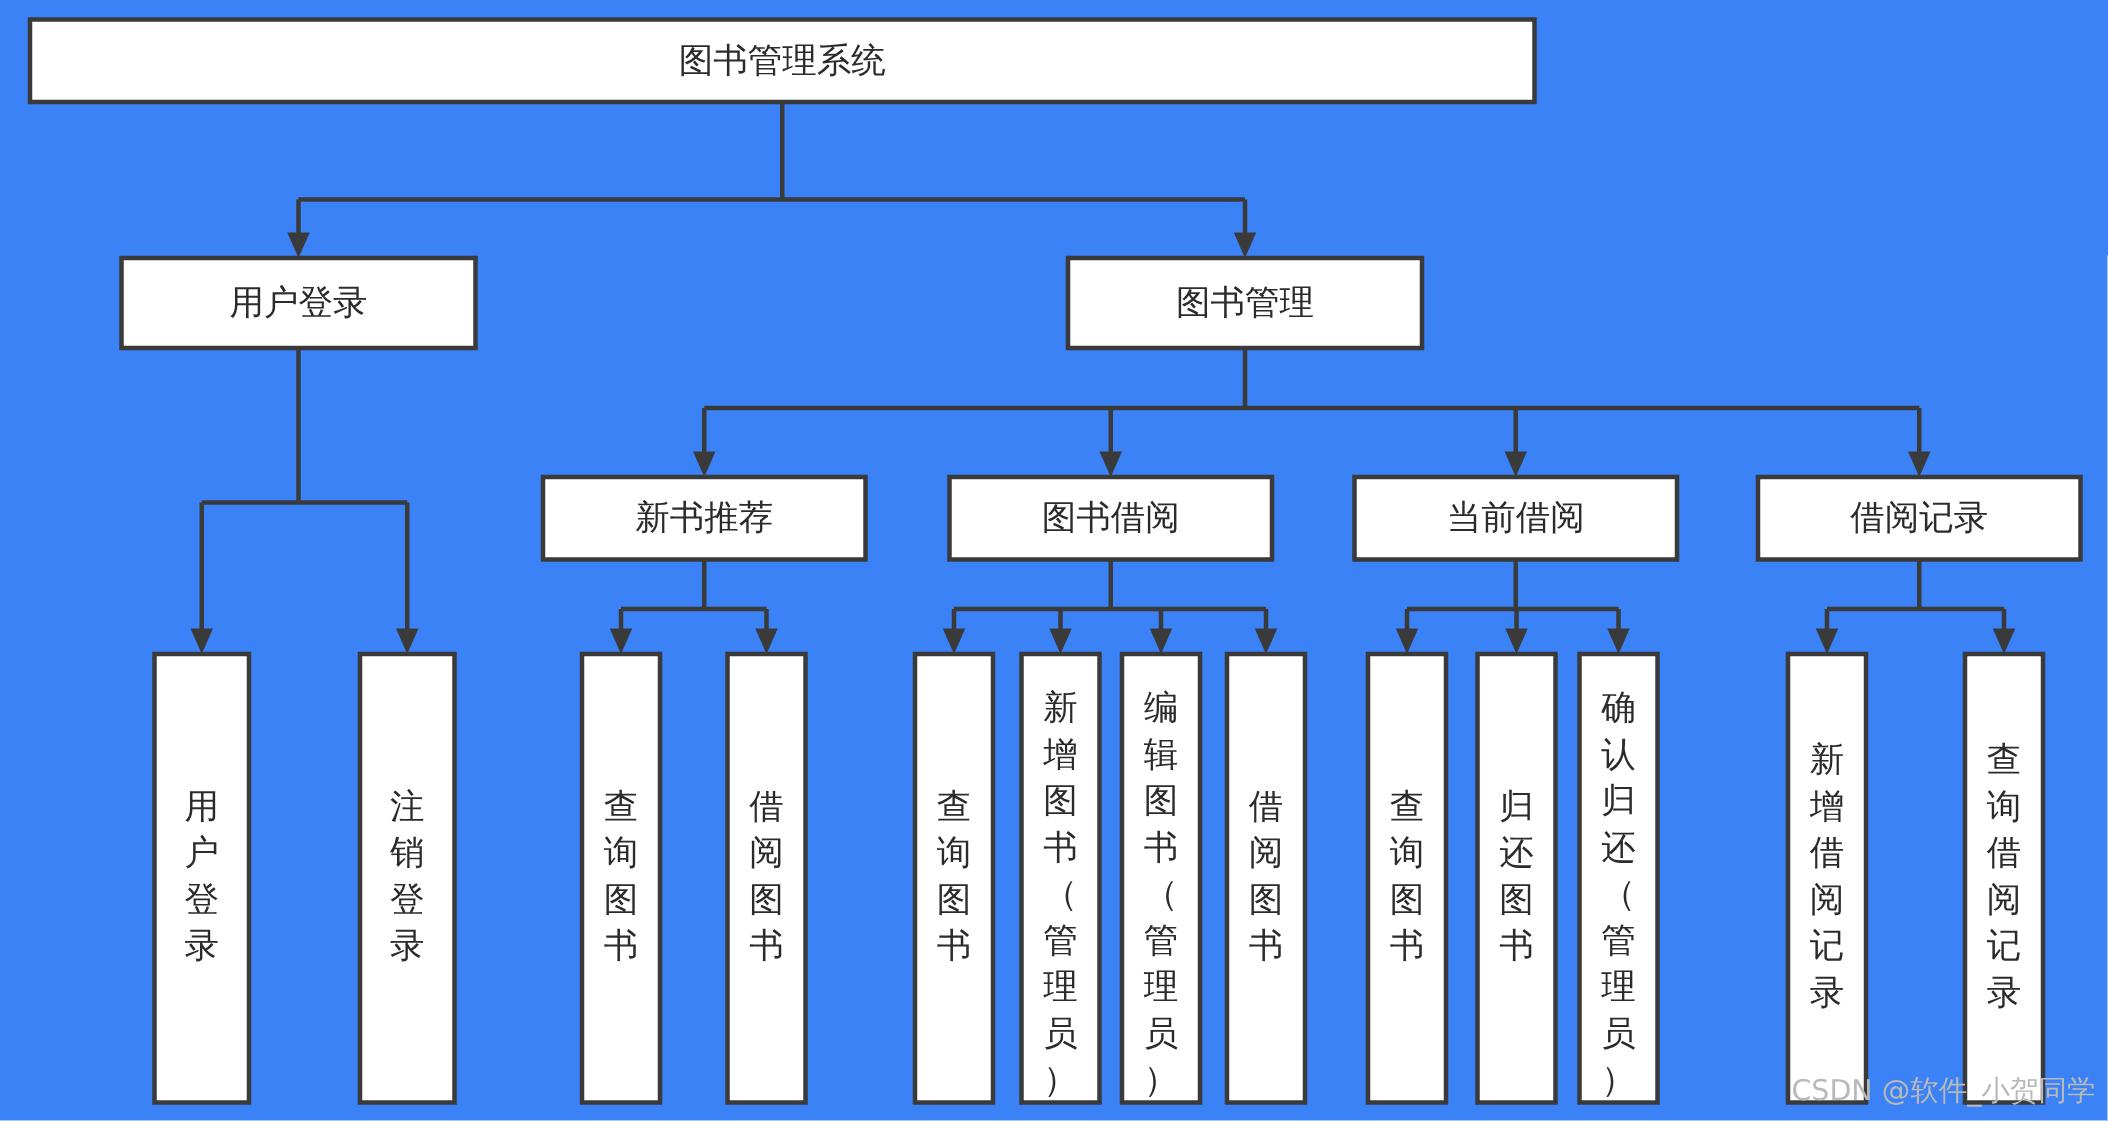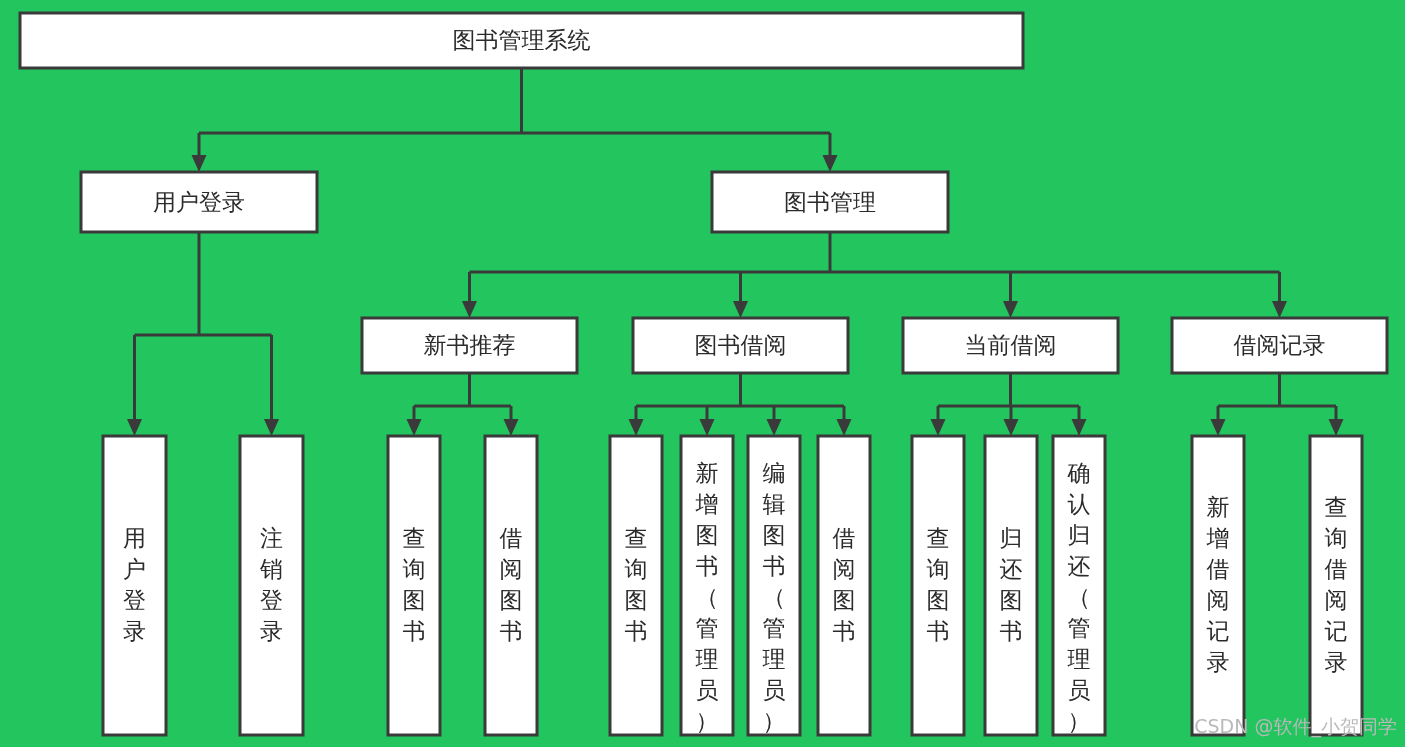--- a/index.html
+++ b/index.html
@@ -10,21 +10,21 @@
   body {
     width: 1405px;
     height: 747px;
     font-family: "DejaVu Sans", "Liberation Sans", sans-serif;
     overflow: hidden;
   }
   #diagram-root {
     position: relative;
     width: 1405px;
     height: 747px;
-    background: #22c55e;
+    background: #3b82f6;
   }
   svg.diagram-svg {
     position: absolute;
     top: 0;
     left: 0;
     width: 1405px;
     height: 747px;
     display: block;
   }
   .node-rect {

